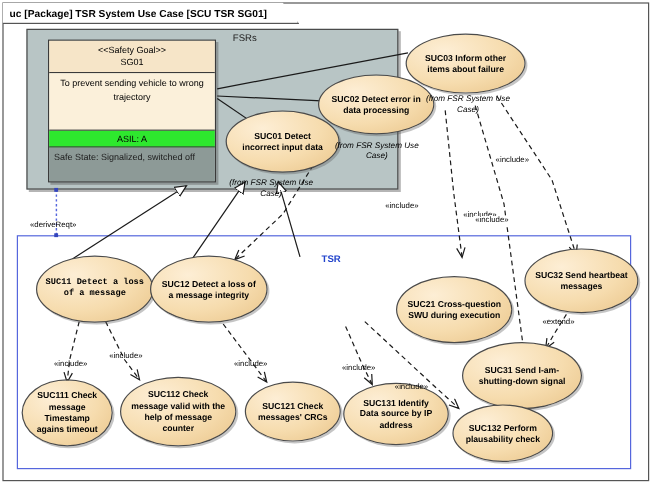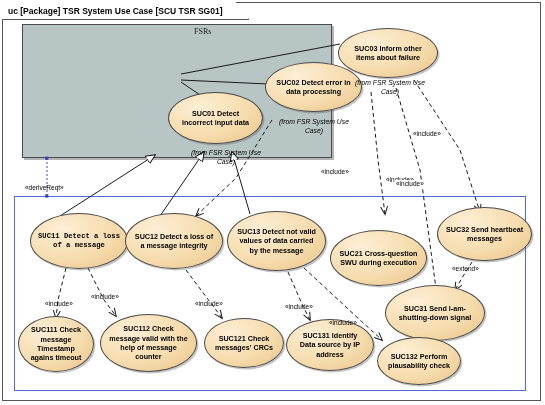--- a/index.html
+++ b/index.html
@@ -21,21 +21,21 @@
     font-size:8.5px;font-weight:bold;color:#000;white-space:nowrap;
     clip-path:polygon(0 0,calc(100% - 14px) 0,100% 100%,0 100%);
   }
   
   .fsr-box{
     position:absolute;left:22px;top:24px;width:310px;height:134px;
     background:#b8c5c5;border:1px solid #4a4a4a;box-sizing:border-box;
     box-shadow:2px 2px 0 rgba(90,90,90,.45);
   }
   .fsr-label{
-    position:absolute;left:194px;top:27px;font-size:8px;color:#222;font-family:Liberation Serif, serif;
+    position:absolute;left:194px;top:27px;font-size:8px;color:#222;
   }
   
   .sg{
     position:absolute;left:40px;top:33px;width:140px;
     border:1px solid #3a3a3a;box-sizing:border-box;
     box-shadow:2px 2px 0 rgba(80,80,80,.4);
   }
   .sg-hdr{
     background:#f6e5c8;border-bottom:1px solid #3a3a3a;
     text-align:center;font-size:7.5px;padding:3px 2px 3px;line-height:1.35;
@@ -98,20 +98,29 @@
 <div id="diagram">
 
   <div class="frame"></div>
   <div class="frame-tab">
     <span>uc [Package] TSR System Use Case [SCU TSR SG01]</span>
   </div>
 
   <div class="fsr-box"></div>
   <div class="fsr-label">FSRs</div>
 
+  <div class="sg">
+    <div class="sg-hdr">
+      <div>&lt;&lt;Safety Goal&gt;&gt;</div>
+      <div>SG01</div>
+    </div>
+    <div class="sg-body">To prevent sending vehicle to wrong trajectory</div>
+    <div class="sg-asil">ASIL: A</div>
+    <div class="sg-state">Safe State: Signalized, switched off</div>
+  </div>
 
   <div class="tsr-box"></div>
   <div class="tsr-label">TSR</div>
 
   <svg class="edges" viewBox="0 0 545 405">
     <defs>
       <marker id="hollowTri" markerWidth="11" markerHeight="11" refX="9" refY="5" orient="auto" markerUnits="userSpaceOnUse">
         <path d="M0,0.6 L9.5,5 L0,9.4 z" fill="#ffffff" stroke="#1a1a1a" stroke-width="1"></path>
       </marker>
       <marker id="openArrow" markerWidth="10" markerHeight="10" refX="8" refY="4" orient="auto" markerUnits="userSpaceOnUse">
@@ -149,34 +158,33 @@
 
     <path d="M304,268 L360,320 L382,340" fill="none" stroke="#1a1a1a" stroke-width="1" stroke-dasharray="4,3" marker-end="url(#openArrow)"></path>
 
     <path d="M472,262 L462,278 L455,290" fill="none" stroke="#1a1a1a" stroke-width="1" stroke-dasharray="4,3" marker-end="url(#openArrow)"></path>
   </svg>
 
   <div class="uc uc-grad" style="left:338px;top:28px;width:100px;height:50px;">SUC03 Inform other items about failure</div>
 
   <div class="uc uc-grad" style="left:265px;top:62px;width:97px;height:50px;">SUC02 Detect error in data processing</div>
 
-  <div class="uc uc-grad" style="left:168px;top:92px;width:95px;height:52px;">SUC01 Detect incorrect input data</div>
+  <div class="uc uc-grad" style="left:188px;top:92px;width:95px;height:52px;">SUC01 Detect incorrect input data</div>
 
   <div class="fromnote" style="left:178px;top:148px;width:96px;">(from FSR System Use
 Case)</div>
   <div class="fromnote" style="left:268px;top:117px;width:92px;">(from FSR System Use
 Case)</div>
   <div class="fromnote" style="left:344px;top:78px;width:92px;">(from FSR System Use
 Case)</div>
 
   <div class="uc uc-grad" style="left:30px;top:213px;width:98px;height:56px;font-family:Liberation Mono, monospace;">SUC11 Detect a loss of a message</div>
 
   <div class="uc uc-grad" style="left:125px;top:213px;width:98px;height:56px;">SUC12 Detect a loss of a message integrity</div>
 
-  <div class="uc uc-grad" style="left:227px;top:211px;width:99px;height:60px;">SUC13 Detect not valid values of data carried by the message</div>
 
   <div class="uc uc-grad" style="left:330px;top:230px;width:97px;height:56px;">SUC21 Cross-question SWU during execution</div>
 
   <div class="uc uc-grad" style="left:437px;top:207px;width:95px;height:54px;">SUC32 Send heartbeat messages</div>
 
   <div class="uc uc-grad" style="left:385px;top:285px;width:100px;height:56px;">SUC31 Send I-am-shutting-down signal</div>
 
   <div class="uc uc-grad" style="left:18px;top:316px;width:76px;height:56px;">SUC111 Check message Timestamp agains timeout</div>
 
   <div class="uc uc-grad" style="left:100px;top:314px;width:97px;height:58px;">SUC112 Check message valid with the help of message counter</div>

